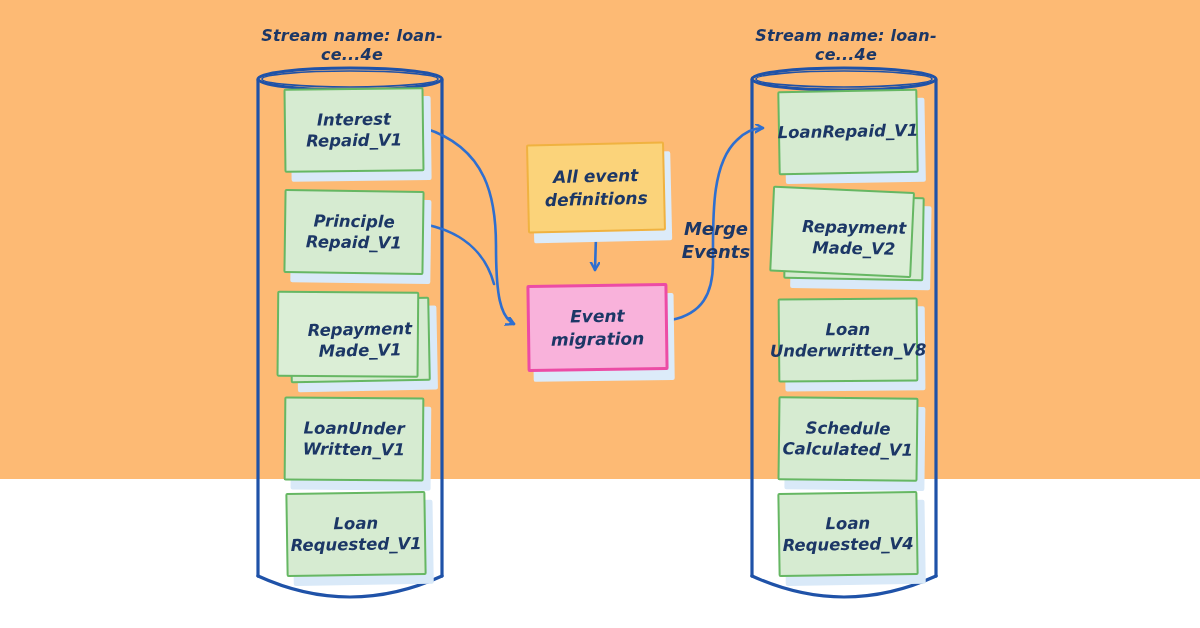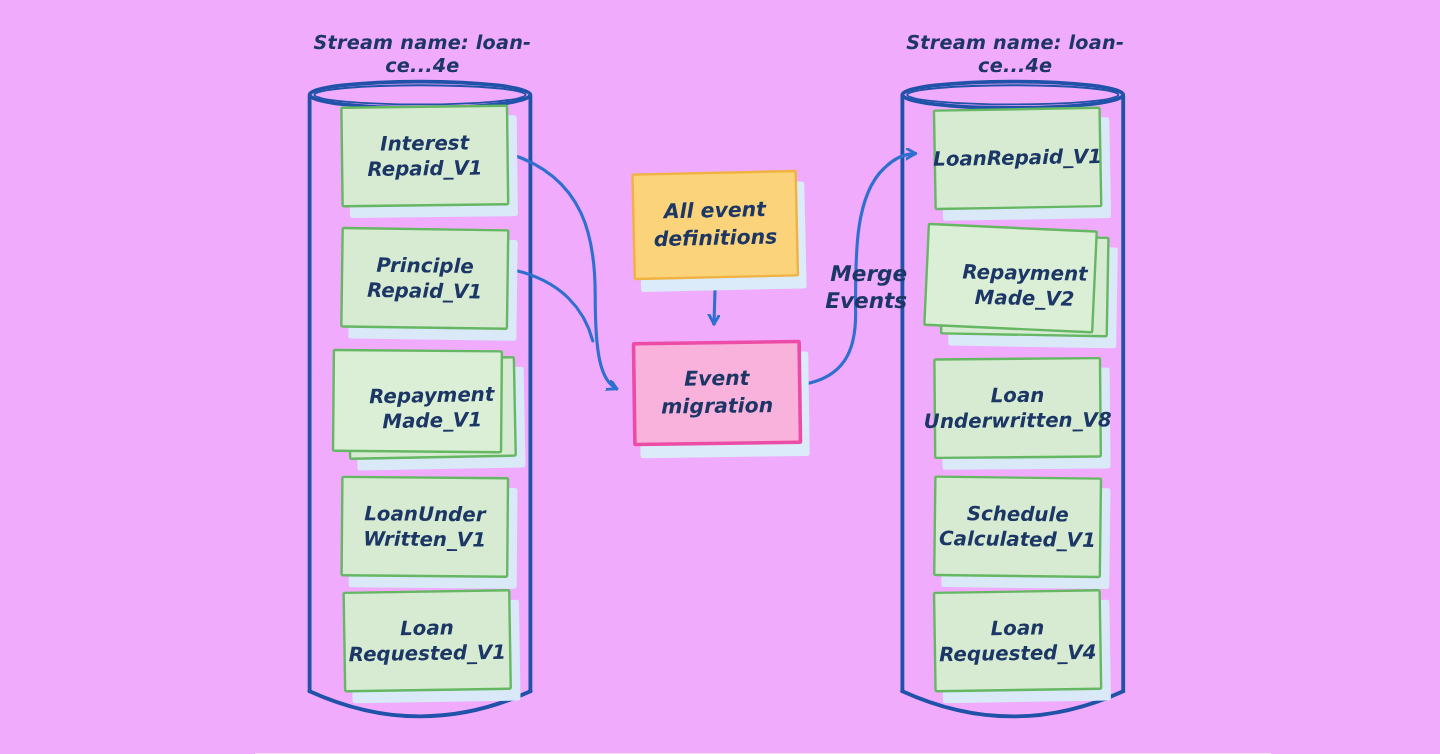--- a/index.html
+++ b/index.html
@@ -1,18 +1,18 @@
 <!DOCTYPE html>
 <html><head>
 <meta charset="utf-8">
 <style>
   * { margin:0; padding:0; box-sizing:border-box; }
   html,body { width:1200px; height:628px; background:#ffffff; overflow:hidden;
     font-family:"DejaVu Sans", sans-serif; }
-  .canvas { position:relative; width:1200px; height:628px; background:#f0abfc;padding-left:28px; }
+  .canvas { position:relative; width:1200px; height:479px; background:#fdba74;padding-left:28px; }
 
   .ink { color:#1c3766; font-style:italic; font-weight:bold; }
 
   .stream-label { position:absolute; width:240px; text-align:center;
     font-size:16px; letter-spacing:.2px; white-space:pre-line; }
   .stream-label.left { left:232px; top:26px; }
   .stream-label.right { left:726px; top:26px; }
 
   .cyl { position:absolute; top:62px; width:192px; height:560px; }
   .cyl.left { left:254px; }
@@ -43,21 +43,21 @@
 
   .mid-box { position:absolute; display:flex; align-items:center; justify-content:center;
     text-align:center; font-size:17px; line-height:1.35; white-space:pre-line;
     border-radius:2px; z-index:3; box-shadow:6px 10px 0 #dcebf9; }
   .defs-box { left:527px; top:143px; width:138px; height:89px;
     background:#fbd37a; border:2.5px solid #f0b240; transform:rotate(-1.3deg); }
   .migr-box { left:527px; top:284px; width:141px; height:87px;
     background:#f9b2db; border:3px solid #ec4ca5; transform:rotate(-0.8deg); }
 
   .arrow-label { position:absolute; left:676px; top:218px; width:80px;
-    text-align:right; font-size:18px; line-height:1.25; white-space:pre-line; z-index:4; }
+    text-align:center; font-size:18px; line-height:1.25; white-space:pre-line; z-index:4; }
 
   svg.overlay { position:absolute; left:0; top:0; z-index:2; pointer-events:none; }
 </style>
 </head>
 <body>
 
 <div class="canvas">
 
   <div class="stream-label left ink">Stream name: loan-ce...4e</div>
   <div class="stream-label right ink">Stream name: loan-ce...4e</div>

